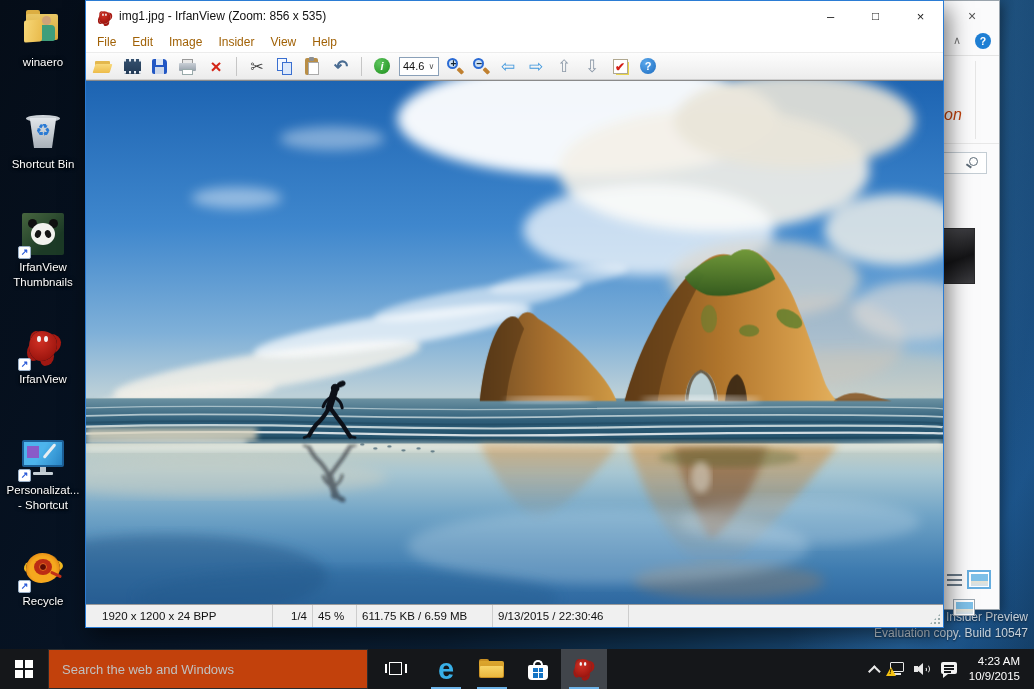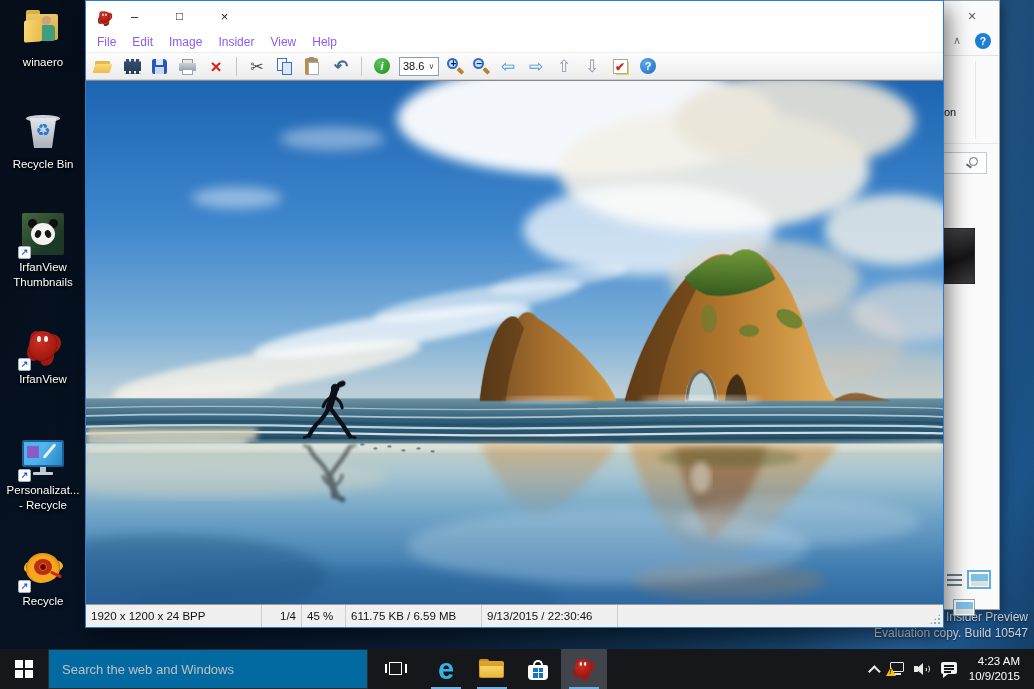--- a/index.html
+++ b/index.html
@@ -68,21 +68,21 @@
   .watermark { position:absolute; right:6px; z-index:1; color:rgba(235,241,246,.82); font-size:12px; text-align:right; text-shadow:0 1px 2px rgba(0,0,0,.6); }
   .wm1 { top:610px;margin-left:8px; } .wm2 { top:626px; }
 
   
   .explorer { position:absolute; left:943px; top:0; width:57px; height:610px; background:#fbfbfc; z-index:2; border:1px solid #9aa4ad; border-left:none; box-shadow:3px 4px 10px rgba(0,0,0,.35); }
   .ex-close { position:absolute; left:14px; top:5px; width:30px; height:20px; color:#555; font-size:14px; text-align:center; line-height:20px; }
   .ex-collapse { position:absolute; left:10px; top:33px; color:#777; font-size:11px; }
   .ex-help { position:absolute; left:32px; top:32px; width:16px; height:16px; border-radius:50%; background:#1f7fd4; color:#fff; font-size:10.5px; font-weight:bold; text-align:center; line-height:16px; }
   .ex-ribbon-line { position:absolute; left:0; top:54px; width:100%; height:1px; background:#e4e4e4; }
   .ex-vsep { position:absolute; left:32px; top:60px; width:1px; height:78px; background:#e6e6e6; }
-  .ex-on { position:absolute; left:1px; top:105px; color:#0f172a; font-size:11px; }
+  .ex-on { position:absolute; left:1px; top:105px; color:#c2410c; font-size:16px;font-style:italic; }
   .ex-hline { position:absolute; left:0; top:142px; width:100%; height:1px; background:#e8e8e8; }
   .ex-search { position:absolute; left:-8px; top:151px; width:52px; height:22px; background:#fff; border:1px solid #c4cdd4; }
   .ex-mag { position:absolute; right:8px; top:4px; width:9px; height:9px; border:1.5px solid #5d6b77; border-radius:50%; }
   .ex-mag::after { content:""; position:absolute; left:-4px; top:7px; width:6px; height:1.5px; background:#5d6b77; transform:rotate(35deg); }
   .ex-thumb { position:absolute; left:0; top:227px; width:32px; height:56px; background:linear-gradient(160deg,#46464a,#141416 55%,#3c3c40); border:1px solid #2a2a2c; }
   .ex-views { position:absolute; left:4px; top:562px; width:50px; height:33px; display:flex; align-items:center; gap:5px; }
   .ex-list-ic { width:15px; height:14px; display:flex; flex-direction:column; justify-content:space-between; padding:1px 0; }
   .ex-list-ic i { display:block; height:2px; background:#6b7b8a; }
   .ex-list-ic i::before { content:""; }
   .ex-thumb-ic { width:24px; height:19px; border:2px solid #66aee0; background:#fff; padding:1.5px; }
@@ -93,21 +93,21 @@
   .win { position:absolute; left:85px; top:0; width:859px; height:628px; background:#f0f0f0; z-index:3;
     border:1px solid #2b7cd4; box-shadow:4px 8px 22px rgba(0,0,0,.55); display:flex; flex-direction:column; }
   .titlebar { height:30px; background:#fff; display:flex; align-items:center; padding-left:9px; flex:0 0 auto; }
   .title-ic { width:17px; height:17px; position:relative; flex:0 0 auto; }
   .title-text { margin-left:7px; font-size:12px; color:#111; flex:1 1 auto; white-space:nowrap; overflow:hidden; }
   .caption-btns { display:flex; height:100%; flex:0 0 auto; }
   .cbtn { width:45px; height:100%; display:flex; align-items:center; justify-content:center; font-size:13px; color:#222; }
   .cbtn.max { font-size:12px; }
 
   .menubar { height:22px; background:#fff; display:flex; align-items:center; padding-left:3px; border-bottom:1px solid #ececec; flex:0 0 auto; }
-  .menu-item { font-size:12px; color:#8b5cf6; padding:2px 8px; }
+  .menu-item { font-size:12px; color:#a16207; padding:2px 8px; }
 
   .toolbar { height:27px; background:linear-gradient(#fdfdfd,#ececec); border-bottom:1px solid #cfcfcf; display:flex; align-items:center; padding-left:7px; gap:6px; flex:0 0 auto; }
   .tb { width:22px; height:21px; position:relative; display:flex; align-items:center; justify-content:center; flex:0 0 auto; }
   .tb-sep { width:1px; height:19px; background:#c6c6c6; margin:0 3px; flex:0 0 auto; }
 
   .tb-open .f1 { position:absolute; left:2px; top:5px; width:15px; height:11px; background:#e3b84e; border-radius:1px; }
   .tb-open .f2 { position:absolute; left:1px; top:8px; width:17px; height:9px; background:linear-gradient(#f8d97c,#edbc4a); transform:skewX(-18deg); border-radius:1px; }
   .tb-film { }
   .tb-film .fm { width:17px; height:15px; background:#35506e; border-radius:2px;
      background-image:repeating-linear-gradient(90deg, #e8eef4 0 2px, transparent 2px 5px), repeating-linear-gradient(90deg, #e8eef4 0 2px, transparent 2px 5px), linear-gradient(#35506e,#223a55);
@@ -137,30 +137,30 @@
   .g-nav { font-size:17px; color:#3f97dd; line-height:17px; }
   .g-nav.gray { color:#8c99a8; }
   .g-check { width:15px; height:15px; background:#fff; border:1px solid #b0a890; color:#d42017; font-size:12px; font-weight:bold; line-height:14px; text-align:center; box-shadow:2px 2px 0 -1px #e8d44a; }
   .g-help { width:16px; height:16px; border-radius:50%; background:radial-gradient(circle at 35% 30%, #5aa8ec, #1d6cc0); color:#fff; font-size:11px; font-weight:bold; text-align:center; line-height:16px; }
 
   .viewport { flex:1 1 auto; border-top:1px solid #8a8a8a; border-bottom:1px solid #9a9a9a; background:#202830; overflow:hidden; position:relative; }
   .viewport svg { display:block; width:100%; height:100%; }
 
   .statusbar { height:22px; background:#f0f0f0; display:flex; align-items:center; font-size:11.5px; color:#111; flex:0 0 auto; position:relative; }
   .sbp { padding:0 5px; height:100%; display:flex; align-items:center; border-right:1px solid #cdcdcd; white-space:nowrap; }
-  .sb1 { width:176px; } .sb2 { width:40px; justify-content:flex-end; } .sb3 { width:44px; } .sb4 { width:136px; } .sb5 { width:136px;text-align:center; } .sb6 { flex:1; border-right:none; }
+  .sb1 { width:176px;margin-left:11px; } .sb2 { width:40px; justify-content:flex-end; } .sb3 { width:44px; } .sb4 { width:136px; } .sb5 { width:136px;text-align:center; } .sb6 { flex:1; border-right:none; }
   .grip { position:absolute; right:2px; bottom:2px; width:12px; height:12px;
     background-image:radial-gradient(circle, #9aa 1px, transparent 1.2px); background-size:4px 4px; clip-path:polygon(100% 0,100% 100%,0 100%); }
 
   
   .taskbar { position:absolute; left:0; bottom:0; width:100%; height:40px; background:#15171a; z-index:6; display:flex; align-items:stretch; }
   .tk-start { width:48px; display:flex; align-items:center; justify-content:center; }
   .tk-logo { display:grid; grid-template-columns:8px 8px; grid-template-rows:8px 8px; gap:2px; }
   .tk-logo i { background:#fff; display:block; }
-  .tk-search { width:320px; background:#0369a1; border:1px solid #2a2b2d; display:flex; align-items:center; }
+  .tk-search { width:320px; background:#c2410c; border:1px solid #2a2b2d; display:flex; align-items:center; }
   .tk-search input { width:100%; background:transparent; border:none; outline:none; color:#c9c9c9; font-size:13px; padding-left:13px; font-family:"Liberation Sans",sans-serif; }
   .tk-search input::placeholder { color:#c0c0c0; opacity:1; }
   .tk-btn { width:46px; position:relative; display:flex; align-items:center; justify-content:center; }
   .tk-btn.active { background:#41454b; }
   .tk-underline { position:absolute; bottom:0; left:8px; right:8px; height:2px; background:#6db3e8; }
   .tv-ic { position:relative; width:22px; height:16px; }
   .tv-ic .m { position:absolute; left:4px; top:1px; width:13px; height:13px; border:1.5px solid #fff; }
   .tv-ic .bl { position:absolute; left:0; top:3px; width:2px; height:9px; background:#fff; }
   .tv-ic .br { position:absolute; right:0; top:3px; width:2px; height:9px; background:#fff; }
   .edge-e { color:#38b0e8; font-size:29px; font-weight:bold; line-height:29px; }
@@ -208,21 +208,21 @@
     </div>
 </div>
 
 <div class="dicon" style="top:108px">
   <div class="di-art">
     <i class="bin-rim"></i>
       <i class="bin-body"></i>
     <span class="bin-glyph">♻</span>
   </div>
   <div class="dlabel">
-      <span>Recycle Bin</span>
+      <span>Shortcut Bin</span>
     </div>
 </div>
 
 <div class="dicon" style="top:211px">
   <div class="di-art">
     <i class="panda-bg"></i>
       <i class="p-ear-l"></i>
       <i class="p-ear-r"></i>
       <i class="p-face"></i>
       <i class="p-eye-l"></i>
@@ -253,21 +253,21 @@
   <div class="di-art">
     <i class="mon-scr"></i>
       <i class="mon-sq"></i>
       <i class="mon-pen"></i>
       <i class="mon-stand"></i>
       <i class="mon-base"></i>
     <span class="badge">↗</span>
   </div>
   <div class="dlabel">
     <span>Personalizat...</span>
-      <span>- Recycle</span>
+      <span>- Shortcut</span>
   </div>
 </div>
 
 <div class="dicon" style="top:545px">
   <div class="di-art">
     <i class="xn-outer"></i>
       <i class="xn-mid"></i>
       <i class="xn-in"></i>
       <i class="xn-tail"></i>
     <span class="badge">↗</span>
@@ -309,20 +309,21 @@
 
 <div class="win">
   <div class="titlebar">
     <div class="title-ic">
       <div class="iv-blob iv-small">
           <i class="iv-core"></i>
           <i class="iv-eye-l"></i>
           <i class="iv-eye-r"></i>
         </div>
     </div>
+    <div class="title-text">img1.jpg - IrfanView (Zoom: 856 x 535)</div>
     <div class="caption-btns">
       <div class="cbtn">–</div>
       <div class="cbtn max">□</div>
       <div class="cbtn">×</div>
     </div>
   </div>
 
   <div class="menubar">
     <span class="menu-item">File</span>
     <span class="menu-item">Edit</span>
@@ -361,21 +362,21 @@
         <i class="q1"></i>
         <i class="q2"></i>
         <i class="q3"></i>
       </span>
     <span class="tb g-undo">↶</span>
     <span class="tb-sep"></span>
     <span class="tb">
         <span class="g-info">i</span>
       </span>
     <span class="combo">
-      <span class="combo-val">38.6</span>
+      <span class="combo-val">44.6</span>
       <span class="combo-arrow">∨</span>
     </span>
     <span class="tb mag">
         <i class="lens"></i>
         <i class="hdl"></i>
         <span class="sign">+</span>
       </span>
     <span class="tb mag">
         <i class="lens"></i>
         <i class="hdl"></i>

